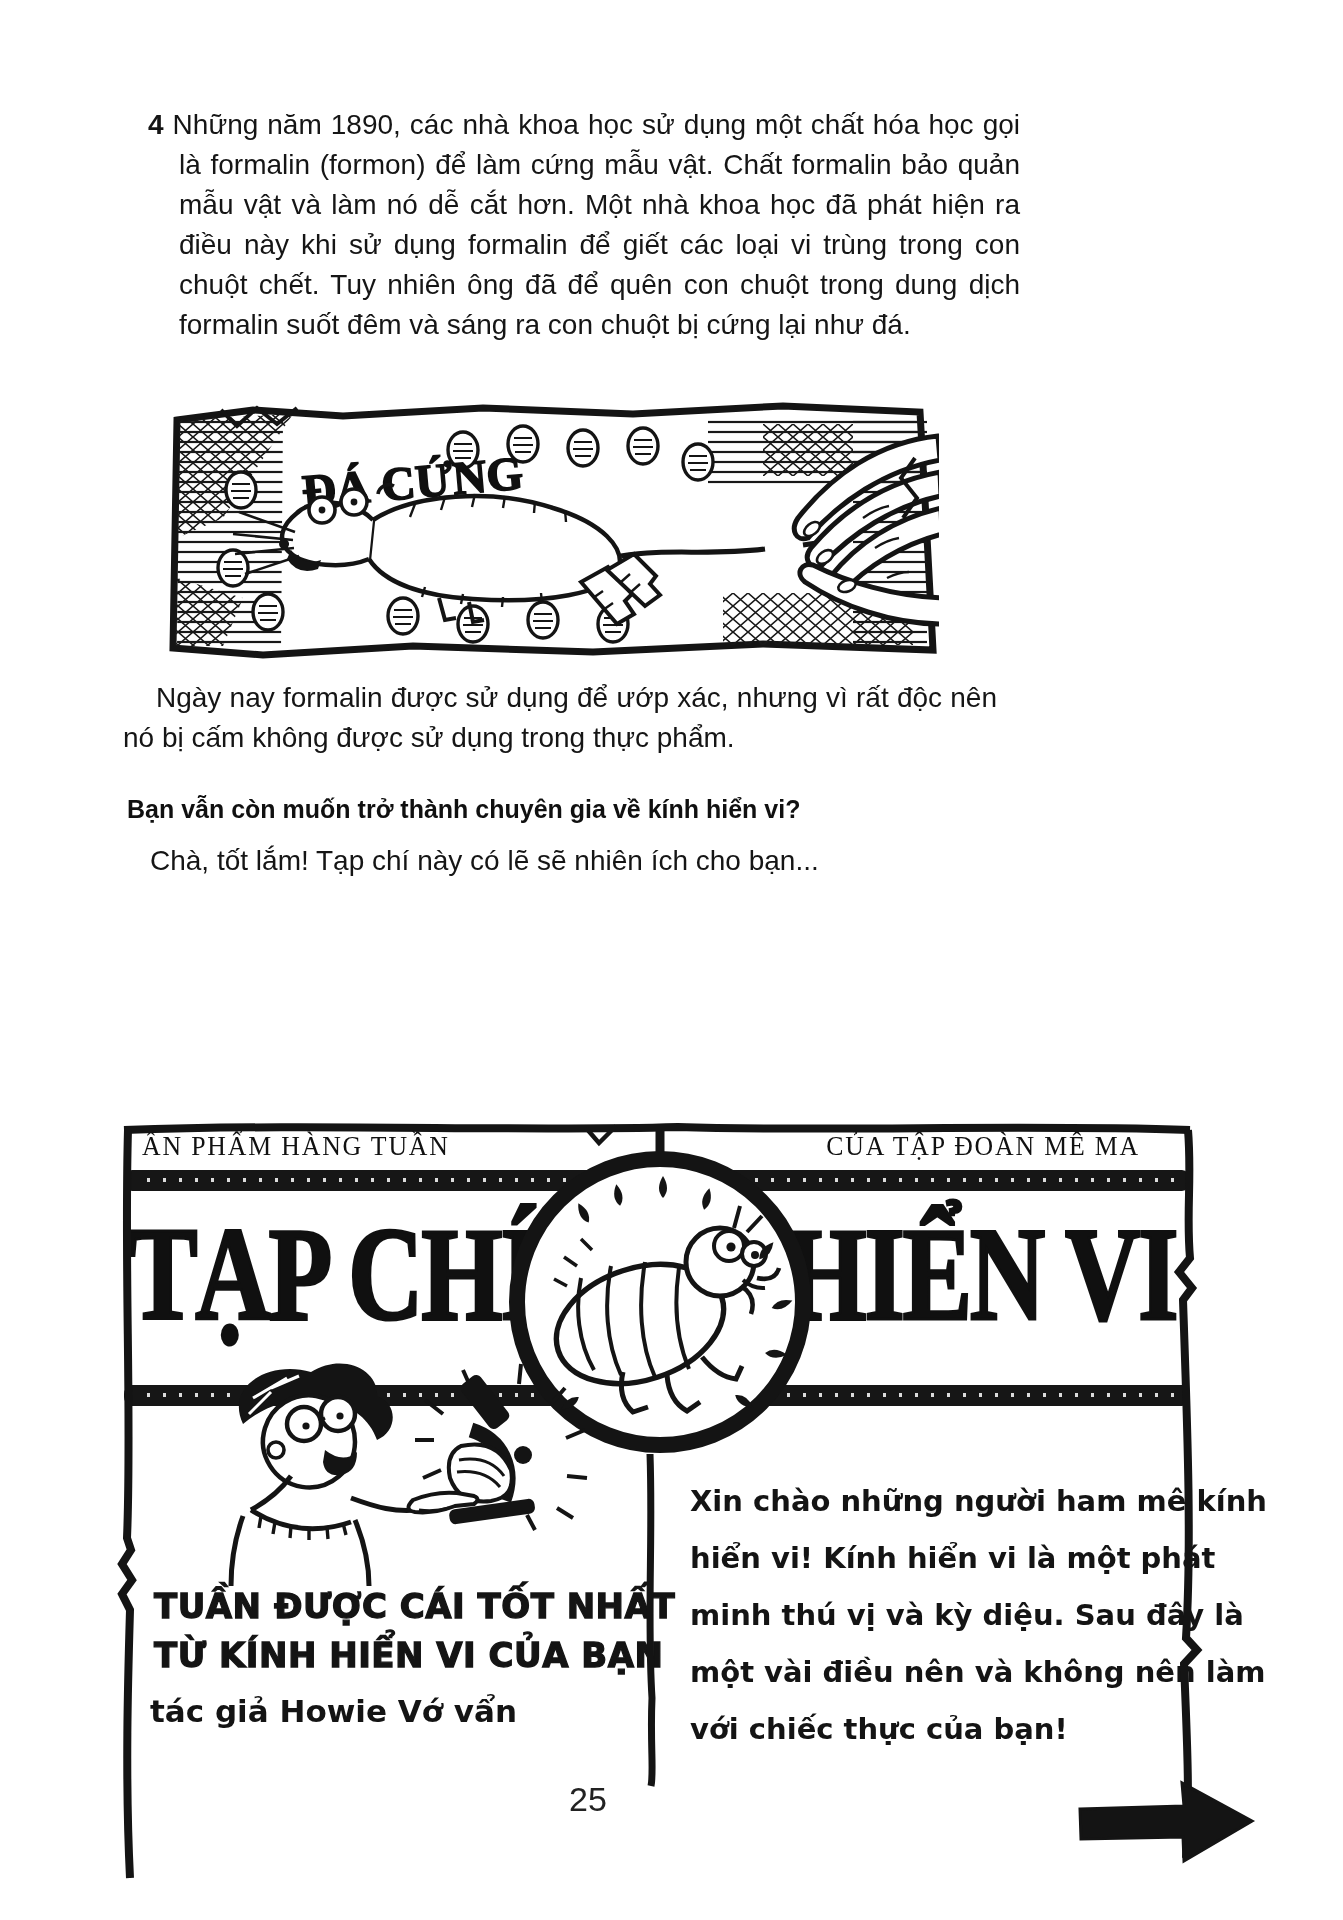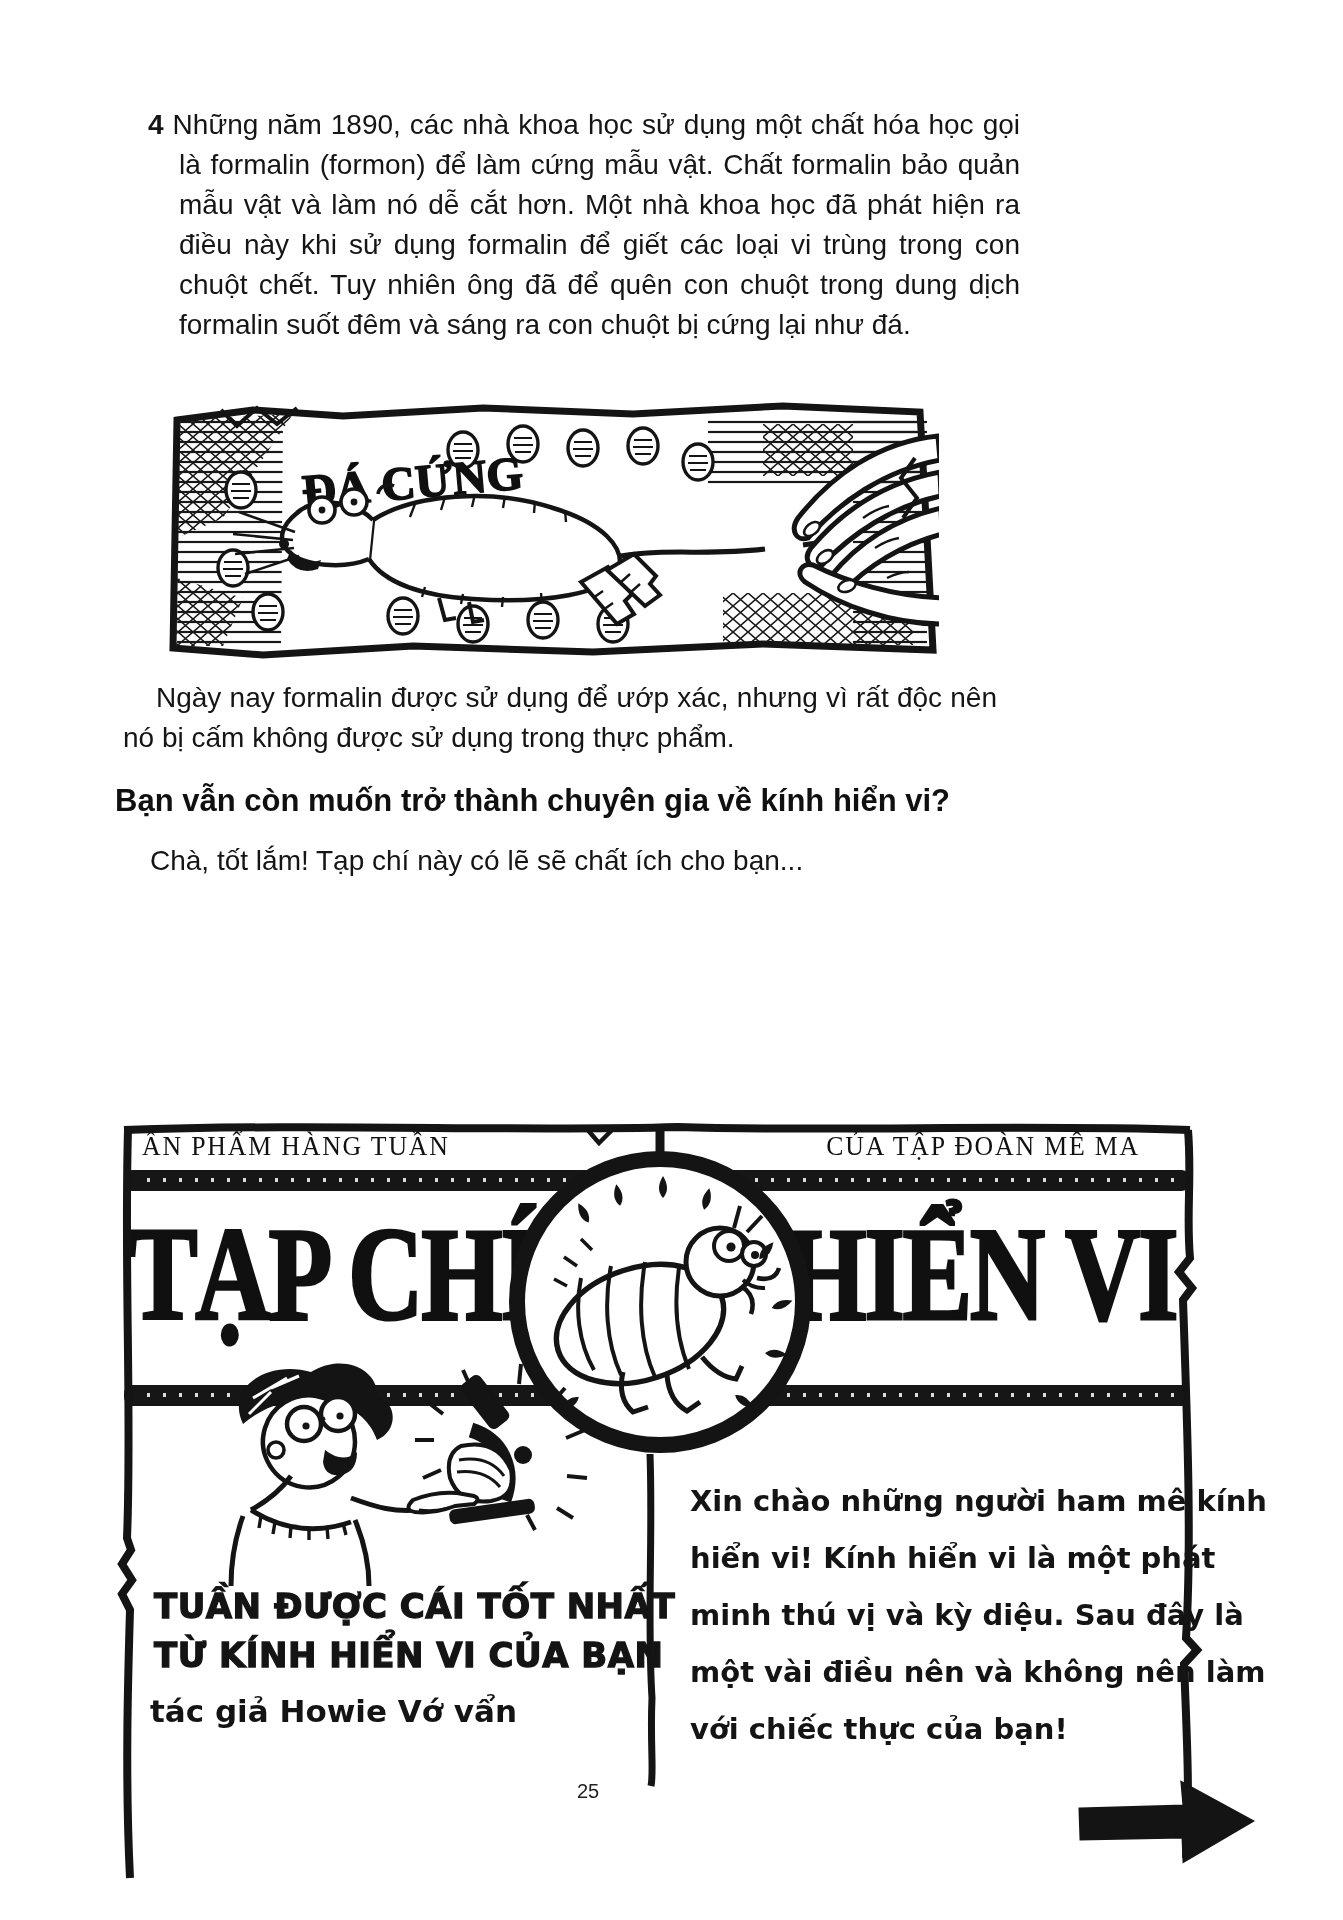--- a/index.html
+++ b/index.html
@@ -2,22 +2,22 @@
 <html><head>
 <meta charset="utf-8">
 <style>
   html,body{margin:0;padding:0;background:#ffffff;}
   #page{position:relative;width:1343px;height:1920px;background:#ffffff;color:#111;
         font-family:"Liberation Sans",sans-serif;overflow:hidden;}
   .body-text{font-size:28px;line-height:40px;text-align:justify;color:#151515;}
   #para4{position:absolute;left:148px;top:105px;width:841px;padding-left:31px;text-indent:-31px;margin:0;}
   #para4 b{font-weight:bold;}
   #para5{position:absolute;left:115px;top:670px;width:874px;text-indent:33px;margin:8px;}
-  #section-heading{position:absolute;left:115px;top:783px;width:900px;margin:0;
-        font-size:31px;font-weight:bold;color:#101010;}
+  #section-heading{position:absolute;left:115px;top:783px;width:900px;margin:12px;
+        font-size:25px;font-weight:bold;color:#101010;}
   #section-intro{position:absolute;left:115px;top:841px;width:880px;margin:0;text-indent:35px;}
   
   #rat-illo{position:absolute;left:163px;top:398px;width:776px;height:268px;}
   
   #magazine{position:absolute;left:118px;top:1118px;width:1078px;height:772px;overflow:visible;}
   #mag-borders{position:absolute;left:0;top:0;width:1078px;height:772px;overflow:visible;z-index:3;pointer-events:none;}
   .mag-header{position:absolute;top:12px;font-family:"Liberation Serif",serif;font-size:28px;
         letter-spacing:2px;color:#111;white-space:nowrap;z-index:2;}
   #mag-header-left{left:24px;transform:scaleX(.92);transform-origin:left top;}
   #mag-header-right{left:640px;width:382px;text-align:right;transform:scaleX(.92);transform-origin:right top;}
@@ -40,21 +40,21 @@
   #feature-1{top:468px;}
   #feature-2{top:517px;}
   #byline{position:absolute;left:32px;top:575px;font-family:"DejaVu Sans",sans-serif;font-weight:bold;
         font-size:31px;color:#141414;white-space:nowrap;z-index:2;text-align:right;}
   #editorial{position:absolute;left:572px;top:355px;width:478px;z-index:2;
         font-family:"DejaVu Sans",sans-serif;font-weight:bold;font-size:29px;color:#141414;}
   .ed-line{height:57px;line-height:57px;text-align:justify;text-align-last:justify;white-space:nowrap;}
   .ed-line:last-child{text-align-last:left;}
   #next-arrow{position:absolute;left:958px;top:655px;width:180px;height:100px;z-index:4;}
   #folio{position:absolute;left:548px;top:1780px;width:80px;text-align:center;
-        font-size:20px;color:#222;z-index:5;}
+        font-size:34px;color:#222;z-index:5;}
 </style>
 </head>
 <body>
 
 <div id="page">
 
   <p id="para4" class="body-text"><b>4</b> <span>Những năm 1890, các nhà khoa học sử dụng một chất hóa học gọi là formalin (formon) để làm cứng mẫu vật. Chất formalin bảo quản mẫu vật và làm nó dễ cắt hơn. Một nhà khoa học đã phát hiện ra điều này khi sử dụng formalin để giết các loại vi trùng trong con chuột chết. Tuy nhiên ông đã để quên con chuột trong dung dịch formalin suốt đêm và sáng ra con chuột bị cứng lại như đá.</span></p>
 
   <svg id="rat-illo" viewBox="0 0 776 268">
     <defs>
@@ -126,21 +126,21 @@
       <ellipse cx="684" cy="188" rx="9" ry="5.5" transform="rotate(-20 684 188)" fill="#fff" stroke="#141414" stroke-width="2.6"></ellipse>
       <path d="M700,120 q14,-10 26,-12 M712,150 q12,-8 24,-10 M724,180 q12,-6 22,-6" fill="none" stroke="#141414" stroke-width="2.4"></path>
     </g>
 
     <path d="M58,12 l16,16 l20,-18 l20,16 l20,-16 M752,60 l-14,20 l16,20 l-14,20" fill="none" stroke="#141414" stroke-width="4"></path>
   </svg>
 
   <p id="para5" class="body-text">Ngày nay formalin được sử dụng để ướp xác, nhưng vì rất độc nên nó bị cấm không được sử dụng trong thực phẩm.</p>
 
   <h2 id="section-heading">Bạn vẫn còn muốn trở thành chuyên gia về kính hiển vi?</h2>
-  <p id="section-intro" class="body-text">Chà, tốt lắm! Tạp chí này có lẽ sẽ chất ích cho bạn...</p>
+  <p id="section-intro" class="body-text">Chà, tốt lắm! Tạp chí này có lẽ sẽ nhiên ích cho bạn...</p>
 
   <div id="magazine">
 
     <svg id="mag-borders" viewBox="0 0 1078 772">
       <path d="M6,12 C200,5 400,14 560,9 C720,14 900,6 1072,12" fill="none" stroke="#141414" stroke-width="8"></path>
       <path d="M10,12 C6,150 14,300 9,420 l4,12 l-9,14 l10,16 l-10,14 l8,16 C10,560 7,660 12,760" fill="none" stroke="#141414" stroke-width="8"></path>
       <path d="M1070,12 C1074,60 1068,95 1072,140 l-11,14 l13,16 l-9,12 C1069,300 1074,420 1068,520 l11,12 l-13,14 C1069,620 1072,680 1068,740" fill="none" stroke="#141414" stroke-width="8"></path>
       <path d="M542,10 L542,36" stroke="#141414" stroke-width="9"></path>
       <path d="M532,336 C535,420 529,500 534,580 C532,625 536,655 533,668" fill="none" stroke="#141414" stroke-width="7"></path>
       <path d="M468,10 l13,15 l17,-17" fill="none" stroke="#141414" stroke-width="4.5"></path>

